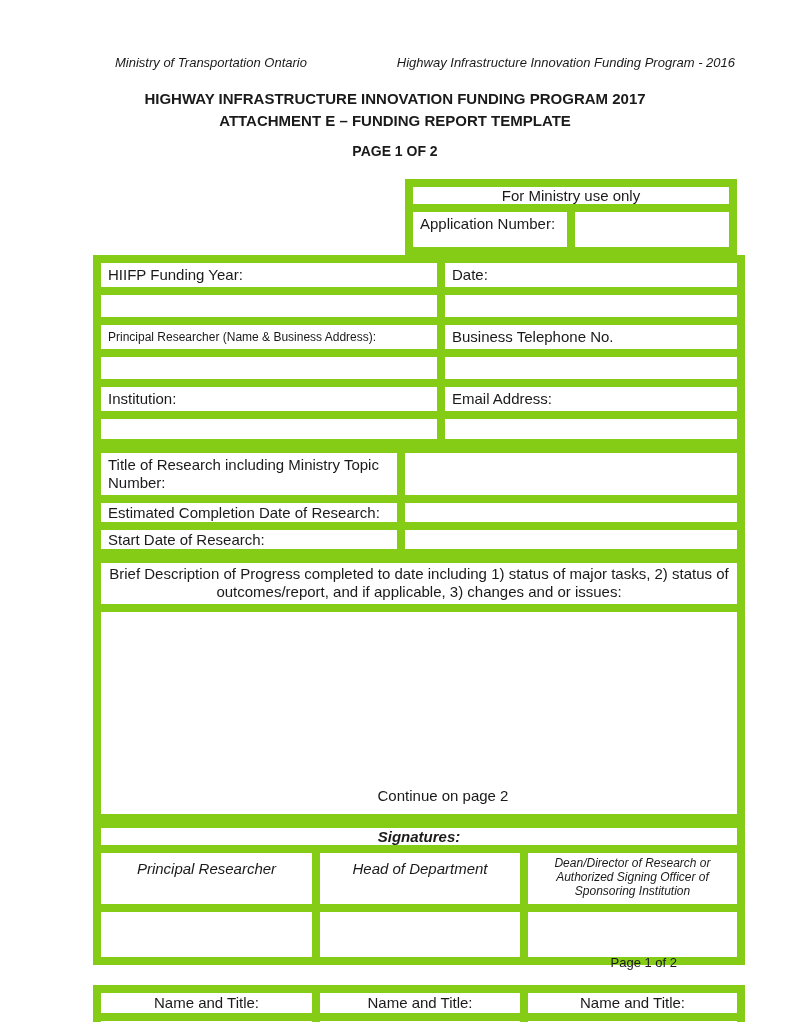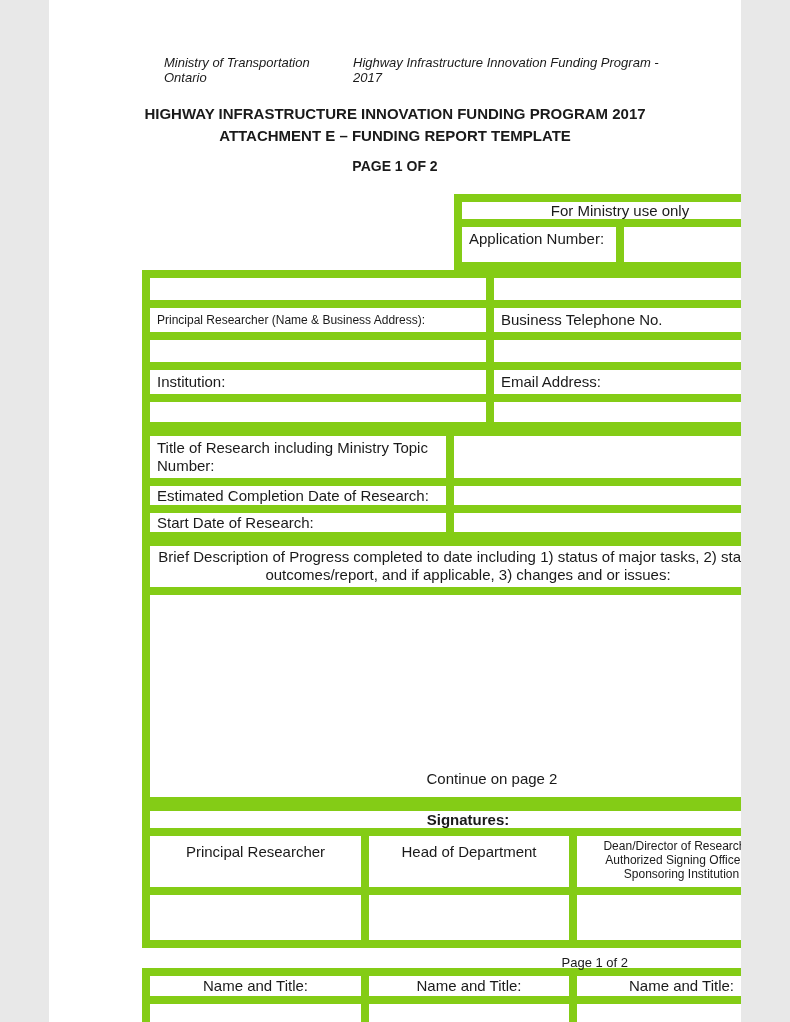--- a/index.html
+++ b/index.html
@@ -1,18 +1,18 @@
 <!DOCTYPE html>
 <html><head>
 <meta charset="utf-8">
 <style>
   html, body { margin: 0; padding: 0; background: #e8e8e8; }
   .page {
     position: relative;
-    width: 692px;
+    width: 790px;
     height: 1022px;
     margin: 0 auto;
     background: #ffffff;
     font-family: "Liberation Sans", sans-serif;
     color: #1a1a1a;
     box-sizing: border-box;
     padding: 55px 53px 0 93px;
     overflow: hidden;
   }
 
@@ -63,21 +63,21 @@
   .vmid { vertical-align: middle; }
   .tight { padding-top: 1px; padding-bottom: 1px; line-height: 17px; }
 
   
   .desc { width: 644px; margin-top: -2px; }
   .desc td.desc-label { height: 35px; line-height: 18px; padding-top: 2px; text-align: center; }
   .desc td.desc-box { height: 190px; vertical-align: bottom; text-align: center; padding-bottom: 9px; }
   .desc td.desc-box .note { display: inline-block; transform: translateX(24px); }
 
   
-  .sig-a { width: 644px; margin-top: -2px; }
+  .sig-a { width: 644px; margin-top: -2px; font-style: italic; }
   .sig-b { width: 644px; margin-top: 20px; }
   .sig-title { text-align: center; font-weight: bold; height: 17px; padding: 0; line-height: 17px; }
   .sig-head { text-align: center; height: 41px; padding-top: 7px; }
   .sig-head-small { text-align: center; font-size: 12px; line-height: 14px; padding-top: 3px; height: 41px; }
   .sig-blank { height: 39px; }
   .sig-name { text-align: center; height: 18px; padding: 1px 7px; line-height: 17px; }
   .sig-blank2 { height: 36px; }
 
   
   .footer {
@@ -87,21 +87,21 @@
     font-size: 13px;
   }
 </style>
 </head>
 <body>
 
 <div class="page">
 
   <div class="doc-header">
     <span>Ministry of Transportation Ontario</span>
-    <span>Highway Infrastructure Innovation Funding Program - 2017</span>
+    <span>Highway Infrastructure Innovation Funding Program - 2016</span>
   </div>
 
   <div class="title-block">
     <div>HIGHWAY INFRASTRUCTURE INNOVATION FUNDING PROGRAM 2017</div>
     <div>ATTACHMENT E – FUNDING REPORT TEMPLATE</div>
   </div>
   <div class="page-label">PAGE 1 OF 2</div>
 
   <table class="ministry-box">
     <tbody>
@@ -114,20 +114,24 @@
     </tr>
   </tbody>
     </table>
 
   <table class="t1">
     <colgroup>
         <col style="width:344px;">
         <col style="width:300px;">
       </colgroup>
     <tbody>
+        <tr style="height:29px;">
+      <td>HIIFP Funding Year:</td>
+      <td>Date:</td>
+    </tr>
     <tr style="height:30px;">
       <td></td>
       <td></td>
     </tr>
     <tr style="height:28px;">
       <td class="small-label">Principal Researcher (Name &amp; Business Address):</td>
       <td class="vmid">Business Telephone No.</td>
     </tr>
     <tr style="height:30px;">
       <td></td>

